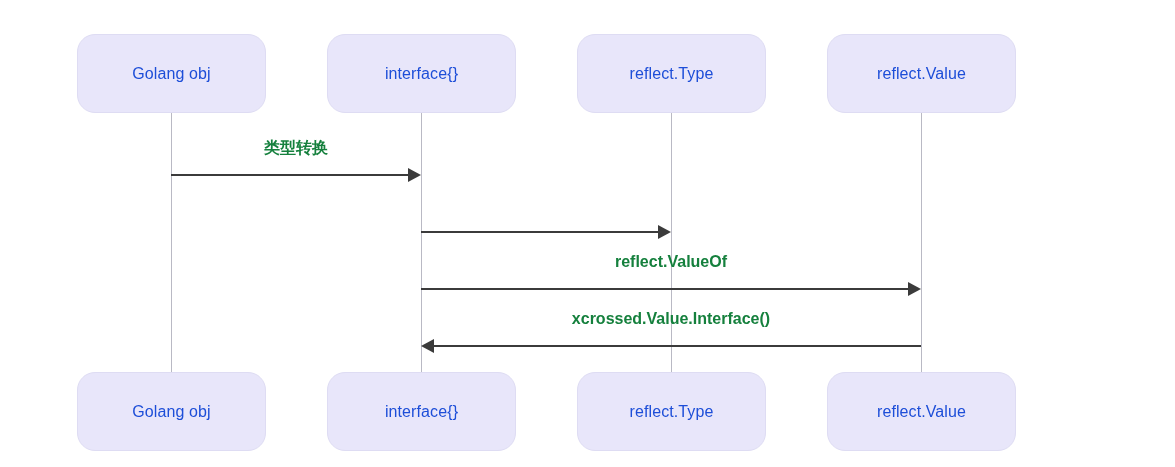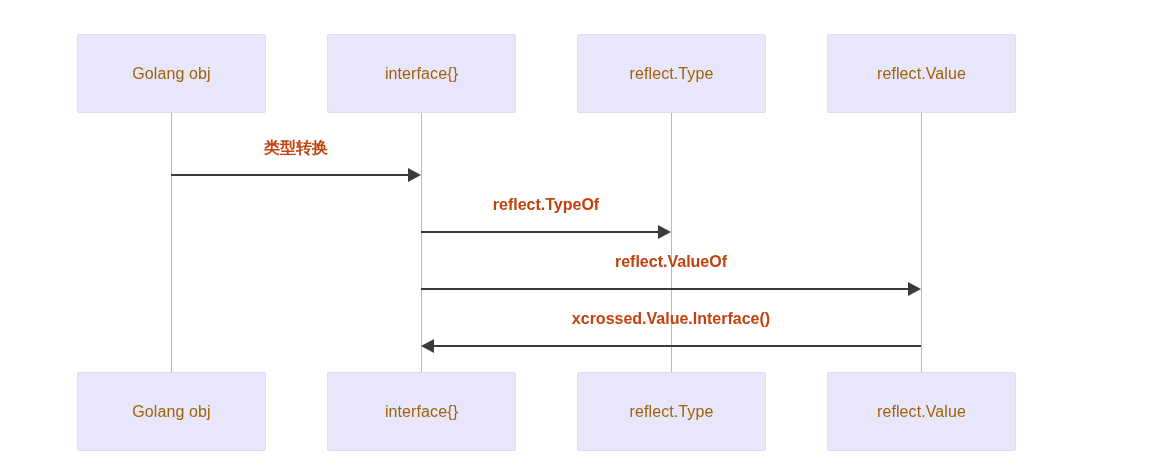--- a/index.html
+++ b/index.html
@@ -20,25 +20,25 @@
   .lifeline {
     position: absolute;
     width: 1px;
     background: #b9b9c4;
   }
   .actor-box {
     position: absolute;
     box-sizing: border-box;
     background: #e8e6fa;
     border: 1px solid #dedcf3;
-    border-radius: 2px;
+    border-radius: 18px;
     display: flex;
     align-items: center;
     justify-content: center;
-    color: #a16207;
+    color: #1d4ed8;
     font-size: 16px;
     font-family: "Liberation Sans", sans-serif;
     letter-spacing: 0.1px;
   }
   .msg-line {
     position: absolute;
     height: 2px;
     background: #3b3b3b;
   }
   .arrow-head {
@@ -49,21 +49,21 @@
     border-bottom: 7px solid transparent;
   }
   .arrow-head.right {
     border-left: 13px solid #3b3b3b;
   }
   .arrow-head.left {
     border-right: 13px solid #3b3b3b;
   }
   .msg-label {
     position: absolute;
-    color: #c2410c;
+    color: #15803d;
     font-size: 16px;
     font-weight: bold;
     font-family: "Liberation Sans", sans-serif;
     white-space: nowrap;
     text-align: center;
   }
   .watermark {
     position: absolute;
     color: rgba(255, 255, 255, 0.88);
     font-size: 34px;
@@ -86,21 +86,20 @@
 
   <div class="actor-box" style="left:77px; top:34px; width:189px; height:79px;">Golang obj</div>
   <div class="actor-box" style="left:327px; top:34px; width:189px; height:79px;">interface{}</div>
   <div class="actor-box" style="left:577px; top:34px; width:189px; height:79px;">reflect.Type</div>
   <div class="actor-box" style="left:827px; top:34px; width:189px; height:79px;">reflect.Value</div>
 
   <div class="msg-label" style="left:171px; top:138px; width:250px;">类型转换</div>
   <div class="msg-line" style="left:171px; top:174px; width:237px;"></div>
   <div class="arrow-head right" style="left:408px; top:168px;"></div>
 
-  <div class="msg-label" style="left:421px; top:196px; width:250px;">reflect.TypeOf</div>
   <div class="msg-line" style="left:421px; top:231px; width:237px;"></div>
   <div class="arrow-head right" style="left:658px; top:225px;"></div>
 
   <div class="msg-label" style="left:421px; top:253px; width:500px;text-align:center;">reflect.ValueOf</div>
   <div class="msg-line" style="left:421px; top:288px; width:487px;"></div>
   <div class="arrow-head right" style="left:908px; top:282px;"></div>
 
   <div class="msg-label" style="left:421px; top:310px; width:500px;">xcrossed.Value.Interface()</div>
   <div class="msg-line" style="left:434px; top:345px; width:487px;"></div>
   <div class="arrow-head left" style="left:421px; top:339px;"></div>

